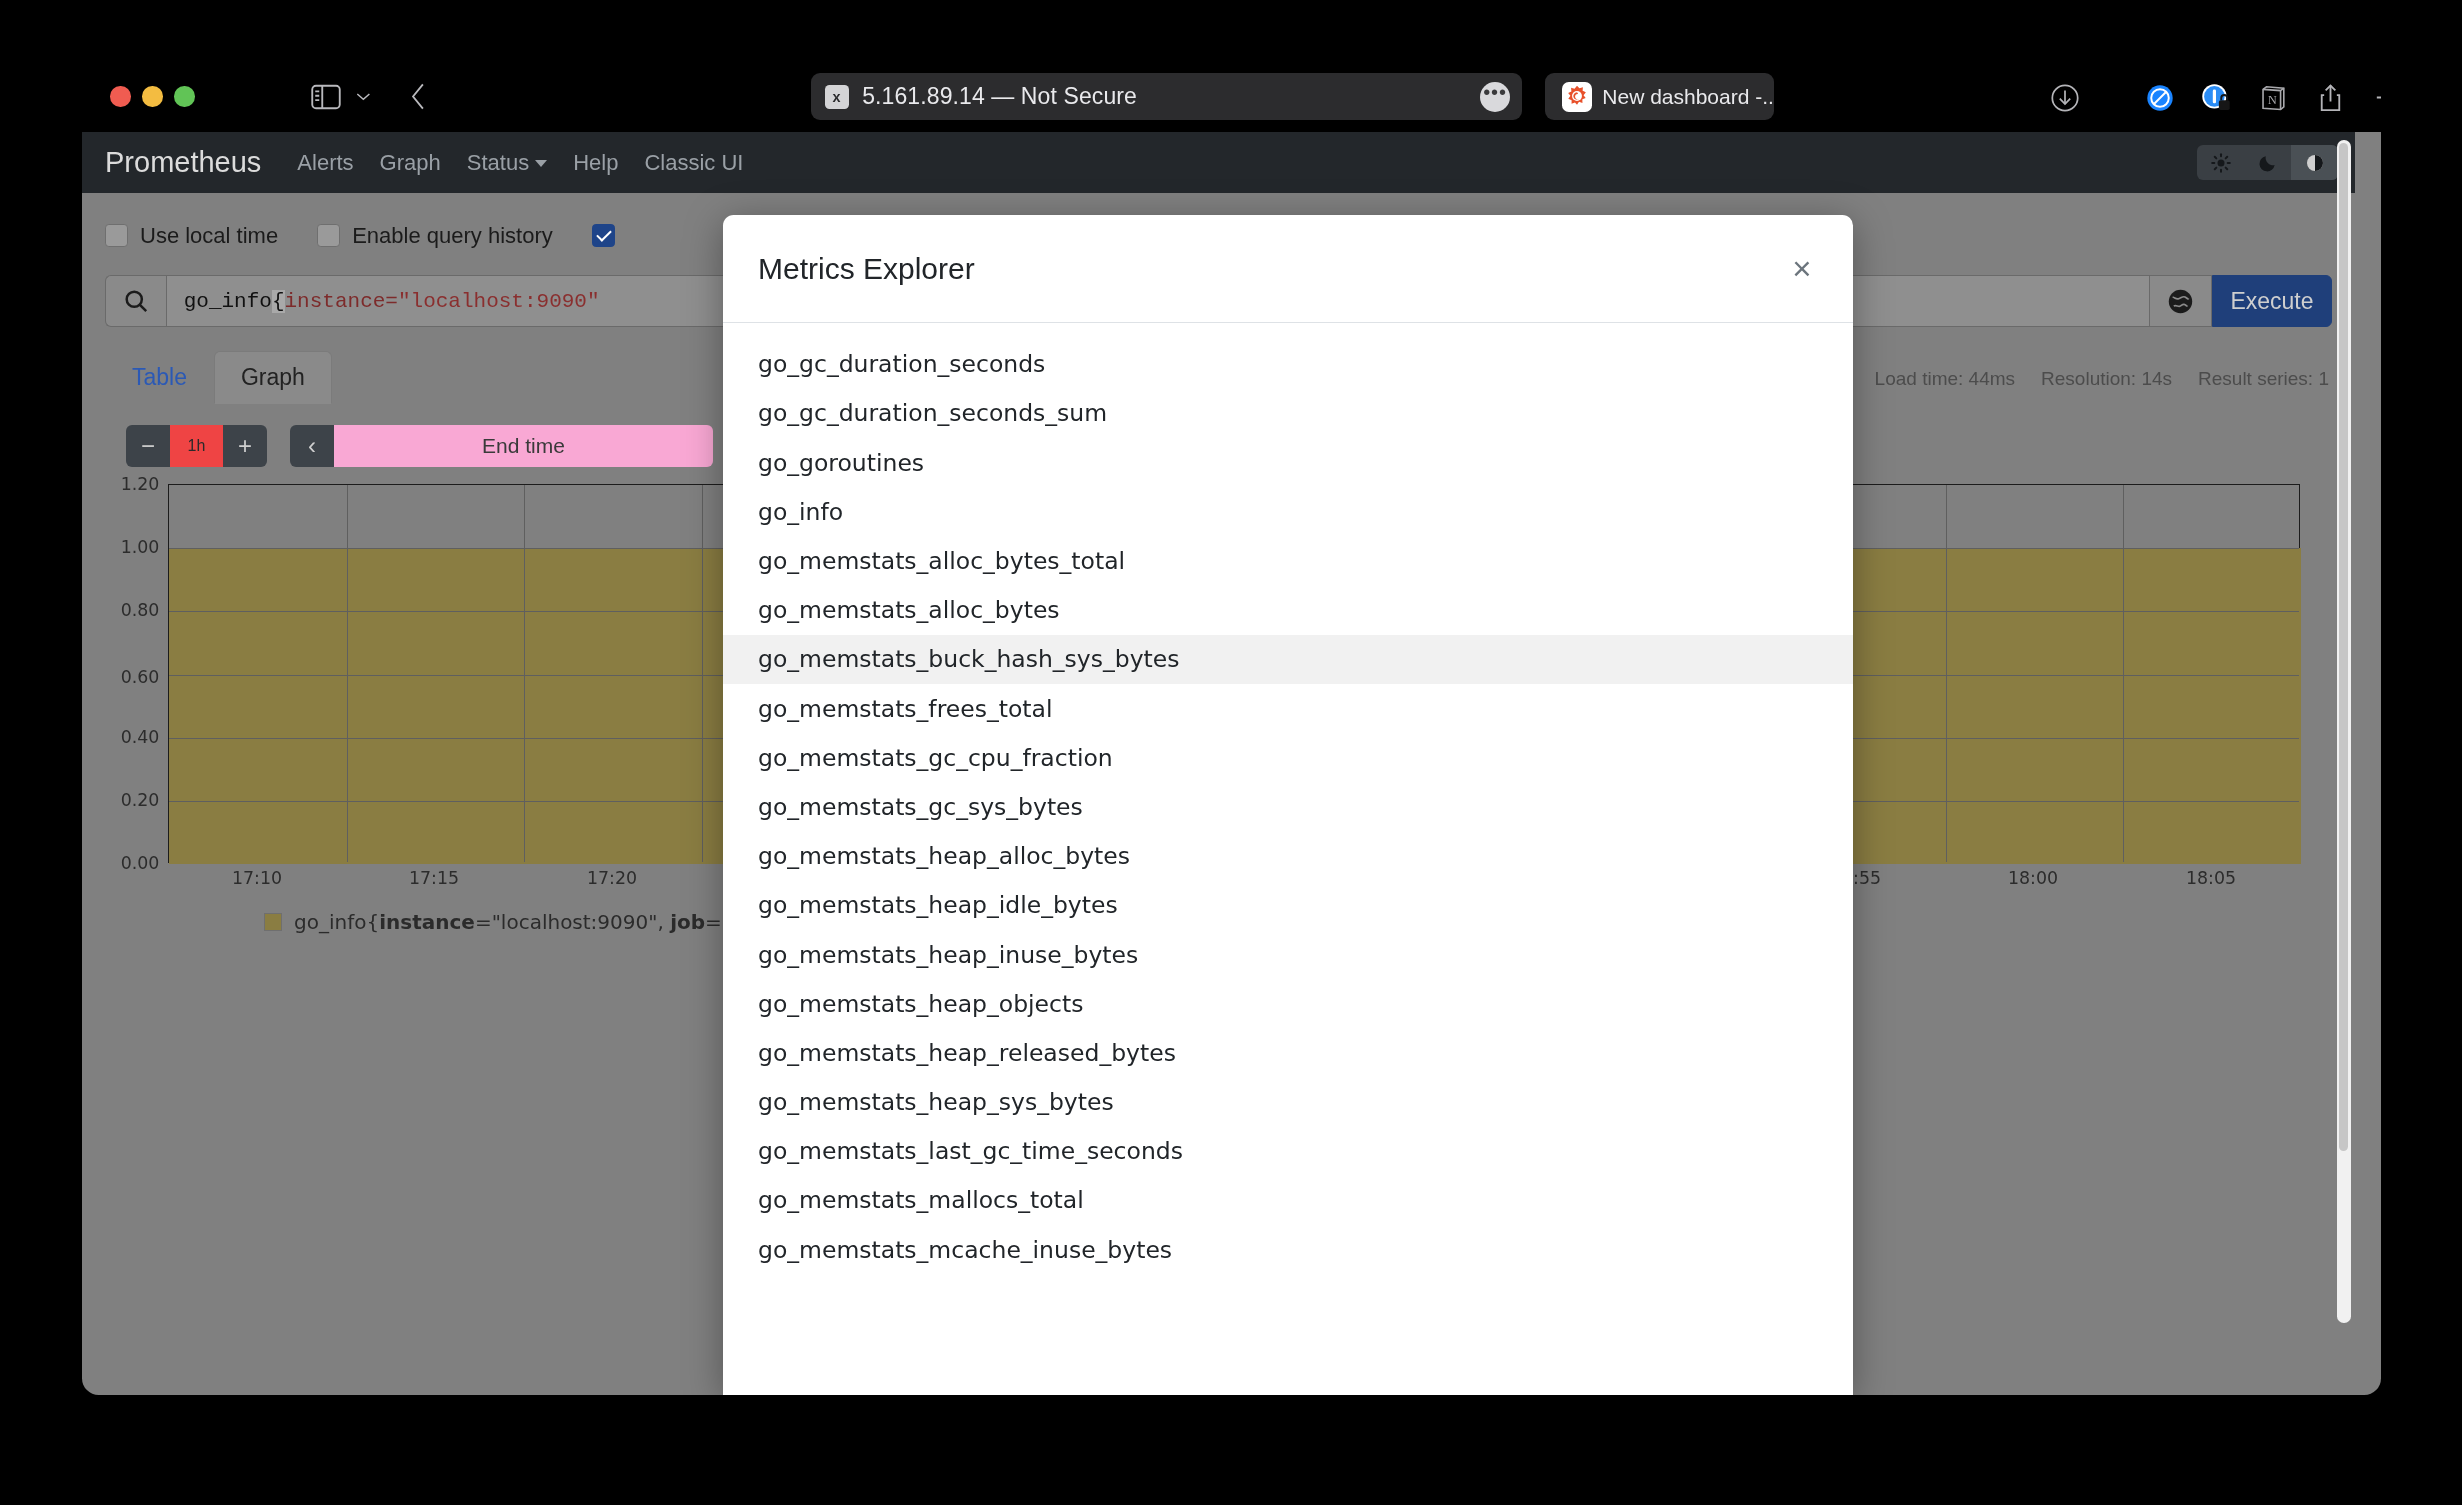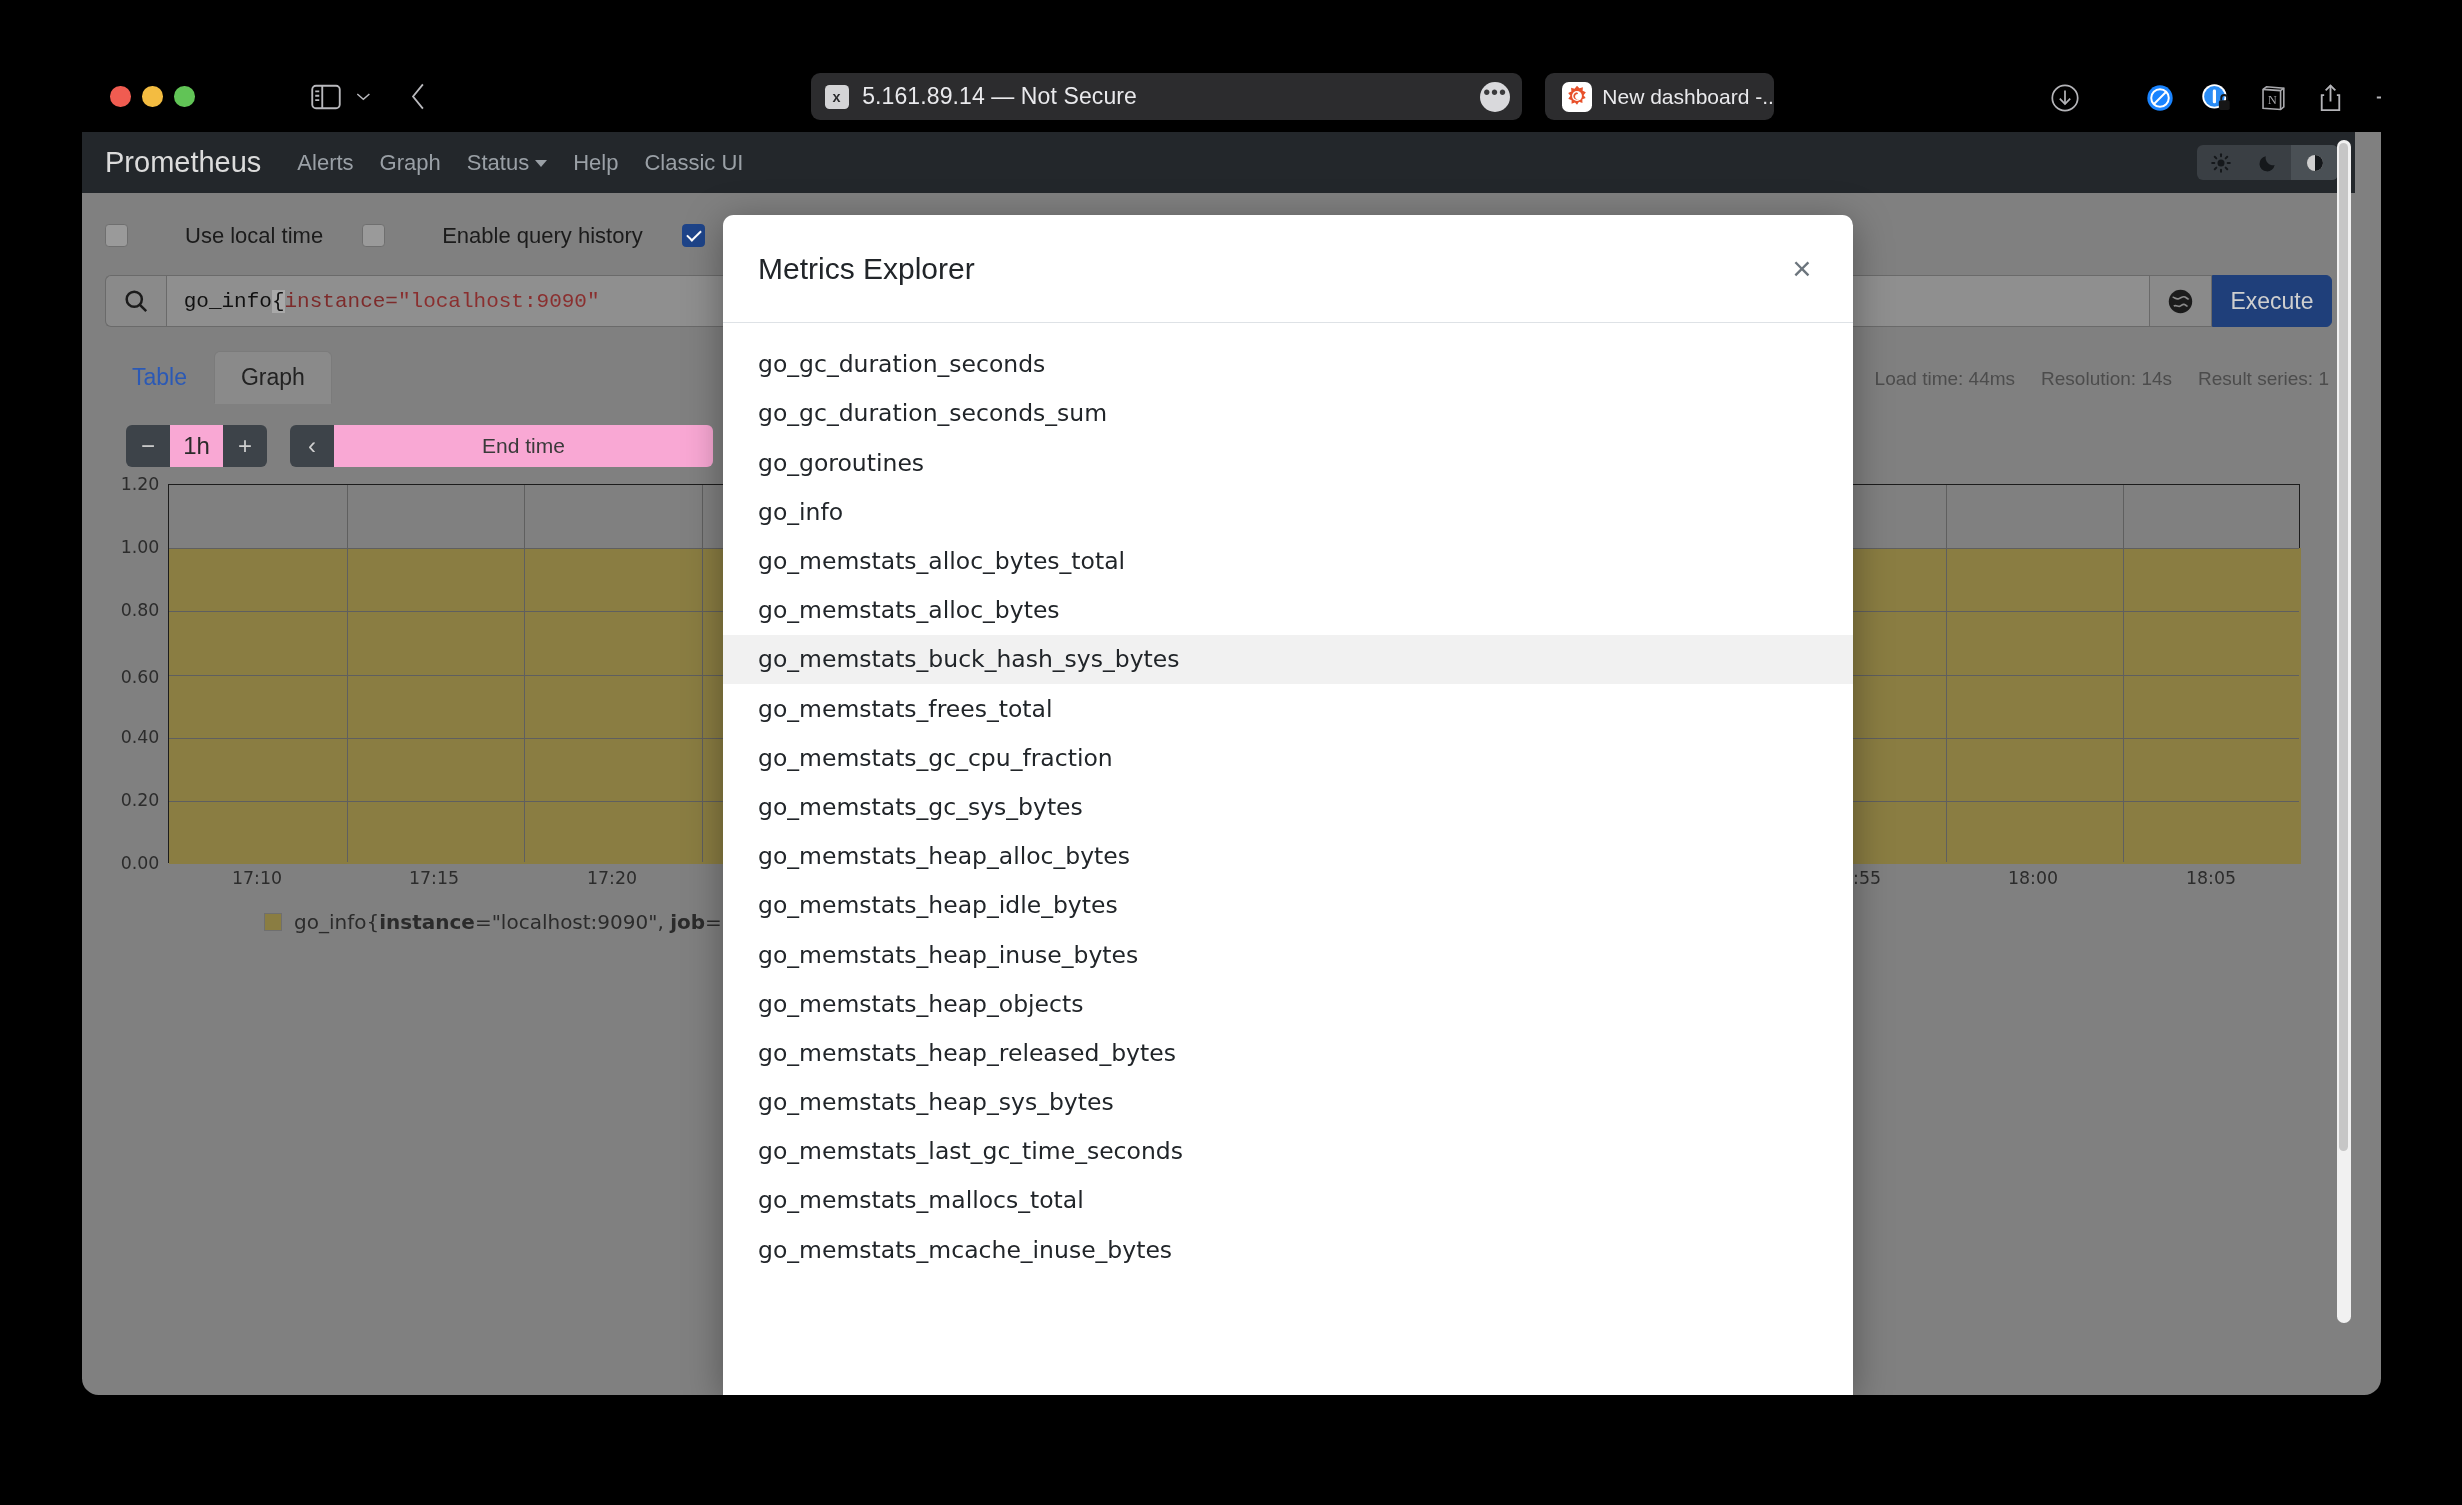--- a/index.html
+++ b/index.html
@@ -178,21 +178,21 @@
     background: #1e4489; border-color: #1e4489;
     position: relative;
   }
   .chk.checked::after {
     content: "";
     position: absolute; left: 6.8px; top: 2.3px;
     width: 6px; height: 12px;
     border: solid #fff; border-width: 0 2.3px 2.3px 0;
     transform: rotate(45deg);
   }
-  .chk-label { color: #1b1b1b; font-size: 22px; white-space: nowrap; margin-left: 45px; }
+  .chk-label { color: #1b1b1b; font-size: 22px; white-space: nowrap; }
 
   
   #query-row {
     display: flex; align-items: stretch;
     margin: 18px 23px 0 23px;
     height: 52px;
   }
   #query-search-btn {
     width: 61px;
     border: 0.8px solid #6a6a6a; border-right: none;
@@ -265,24 +265,24 @@
   .gc-group { display: flex; align-items: center; }
   .gc-btn {
     background: #3d4349; color: #cfcfcf;
     width: 44px; height: 42px;
     display: flex; align-items: center; justify-content: center;
     font-size: 24px;
   }
   .gc-btn.l { border-radius: 6px 0 0 6px; }
   .gc-btn.r { border-radius: 0 6px 6px 0; }
   .gc-range {
-    background: #f9a8d4; color: #2a2a2a;
+    background: #ef4444; color: #2a2a2a;
     height: 42px; min-width: 53px;
     display: flex; align-items: center; justify-content: center;
-    font-size: 24px;
+    font-size: 16px;
   }
   #endtime-field {
     background: #f9a8d4; color: #3a3a3a;
     height: 42px; width: 379px;
     display: flex; align-items: center; justify-content: center;
     font-size: 21px;
     border-radius: 0 6px 6px 0;
   }
 
   

